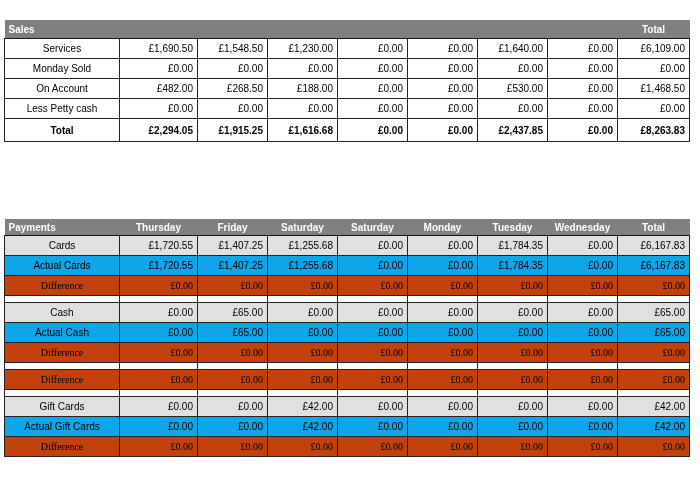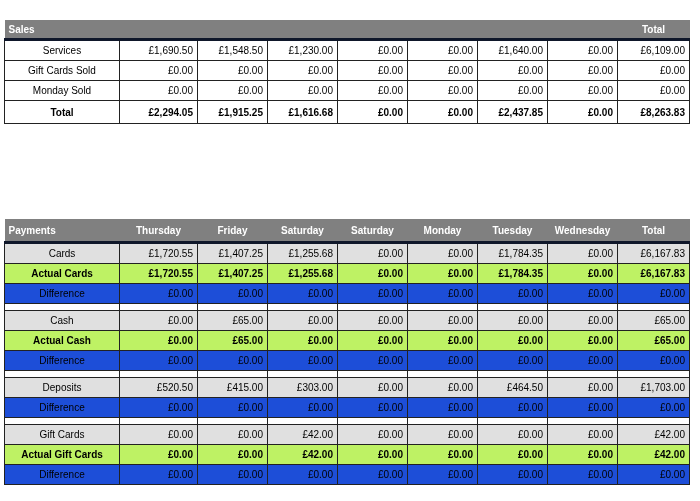--- a/index.html
+++ b/index.html
@@ -4,34 +4,34 @@
 <style>
   html, body { margin: 0; padding: 0; background: #ffffff; }
   body { width: 700px; height: 501px; overflow: hidden; position: relative;
          font-family: "Liberation Sans", sans-serif; font-size: 10px; color: #000; }
   table { border-collapse: collapse; position: absolute; left: 4px; width: 685px; table-layout: fixed; }
   col.c-label { width: 115px; }
   col.c-a { width: 78px; }
   col.c-b { width: 70px; }
   col.c-total { width: 72px; }
   td, th { padding: 0 4px; height: 19px; border: 1px solid #222; white-space: nowrap; overflow: hidden; }
-  th { background: #808080; color: #fff; font-weight: bold; font-size: 10px; border: none; border-bottom: 3px solid #0f172a; height: 18px; }
+  th { background: #808080; color: #fff; font-weight: bold; font-size: 10px; border: none; border-bottom: 1px solid #0f172a; height: 18px; }
   th.lbl { text-align: left; }
   th.num { text-align: center; }
   td.lbl { text-align: center; }
   td.num { text-align: right; }
   #sales { top: 20px; }
   #sales td { background: #fff; }
   #sales tr.total td { font-weight: bold; height: 22px; border-bottom: 1px solid #222; }
   #sales th.tot { text-align: center; }
   #payments { top: 219px; }
-  #payments th { height: 22px; }
+  #payments th { height: 16px; }
   #payments tr.expected td { background: #e0e0e0; }
-  #payments tr.actual td { background: #bef264; font-weight: bold; }
-  #payments tr.diff td { background: #1d4ed8; color: #000; }
+  #payments tr.actual td { background: #0ea5e9; }
+  #payments tr.diff td { background: #c2410c; color: #000; font-family: Liberation Serif, serif; }
   #payments tr.spacer td { background: #fff; height: 6px; padding: 0; }
 </style>
 </head>
 <body>
 
 <table id="sales">
   <colgroup>
     <col class="c-label">
       <col class="c-a">
       <col class="c-b">
@@ -61,32 +61,43 @@
         <td class="num">£1,690.50</td>
         <td class="num">£1,548.50</td>
         <td class="num">£1,230.00</td>
         <td class="num">£0.00</td>
         <td class="num">£0.00</td>
         <td class="num">£1,640.00</td>
         <td class="num">£0.00</td>
         <td class="num">£6,109.00</td>
       </tr>
       <tr class="">
-        <td class="lbl">Gift Cards Sold</td>
-        <td class="num">£0.00</td>
-        <td class="num">£0.00</td>
-        <td class="num">£0.00</td>
-        <td class="num">£0.00</td>
-        <td class="num">£0.00</td>
-        <td class="num">£0.00</td>
-        <td class="num">£0.00</td>
-        <td class="num">£0.00</td>
-      </tr>
-      <tr class="">
         <td class="lbl">Monday Sold</td>
+        <td class="num">£0.00</td>
+        <td class="num">£0.00</td>
+        <td class="num">£0.00</td>
+        <td class="num">£0.00</td>
+        <td class="num">£0.00</td>
+        <td class="num">£0.00</td>
+        <td class="num">£0.00</td>
+        <td class="num">£0.00</td>
+      </tr>
+      <tr class="">
+        <td class="lbl">On Account</td>
+        <td class="num">£482.00</td>
+        <td class="num">£268.50</td>
+        <td class="num">£188.00</td>
+        <td class="num">£0.00</td>
+        <td class="num">£0.00</td>
+        <td class="num">£530.00</td>
+        <td class="num">£0.00</td>
+        <td class="num">£1,468.50</td>
+      </tr>
+      <tr class="">
+        <td class="lbl">Less Petty cash</td>
         <td class="num">£0.00</td>
         <td class="num">£0.00</td>
         <td class="num">£0.00</td>
         <td class="num">£0.00</td>
         <td class="num">£0.00</td>
         <td class="num">£0.00</td>
         <td class="num">£0.00</td>
         <td class="num">£0.00</td>
       </tr>
       <tr class="total">
@@ -210,31 +221,20 @@
         <td></td>
         <td></td>
         <td></td>
         <td></td>
         <td></td>
         <td></td>
         <td></td>
         <td></td>
         <td></td>
       </tr>
-      <tr class="expected">
-        <td class="lbl">Deposits</td>
-        <td class="num">£520.50</td>
-        <td class="num">£415.00</td>
-        <td class="num">£303.00</td>
-        <td class="num">£0.00</td>
-        <td class="num">£0.00</td>
-        <td class="num">£464.50</td>
-        <td class="num">£0.00</td>
-        <td class="num">£1,703.00</td>
-      </tr>
       <tr class="diff">
         <td class="lbl">Difference</td>
         <td class="num">£0.00</td>
         <td class="num">£0.00</td>
         <td class="num">£0.00</td>
         <td class="num">£0.00</td>
         <td class="num">£0.00</td>
         <td class="num">£0.00</td>
         <td class="num">£0.00</td>
         <td class="num">£0.00</td>

